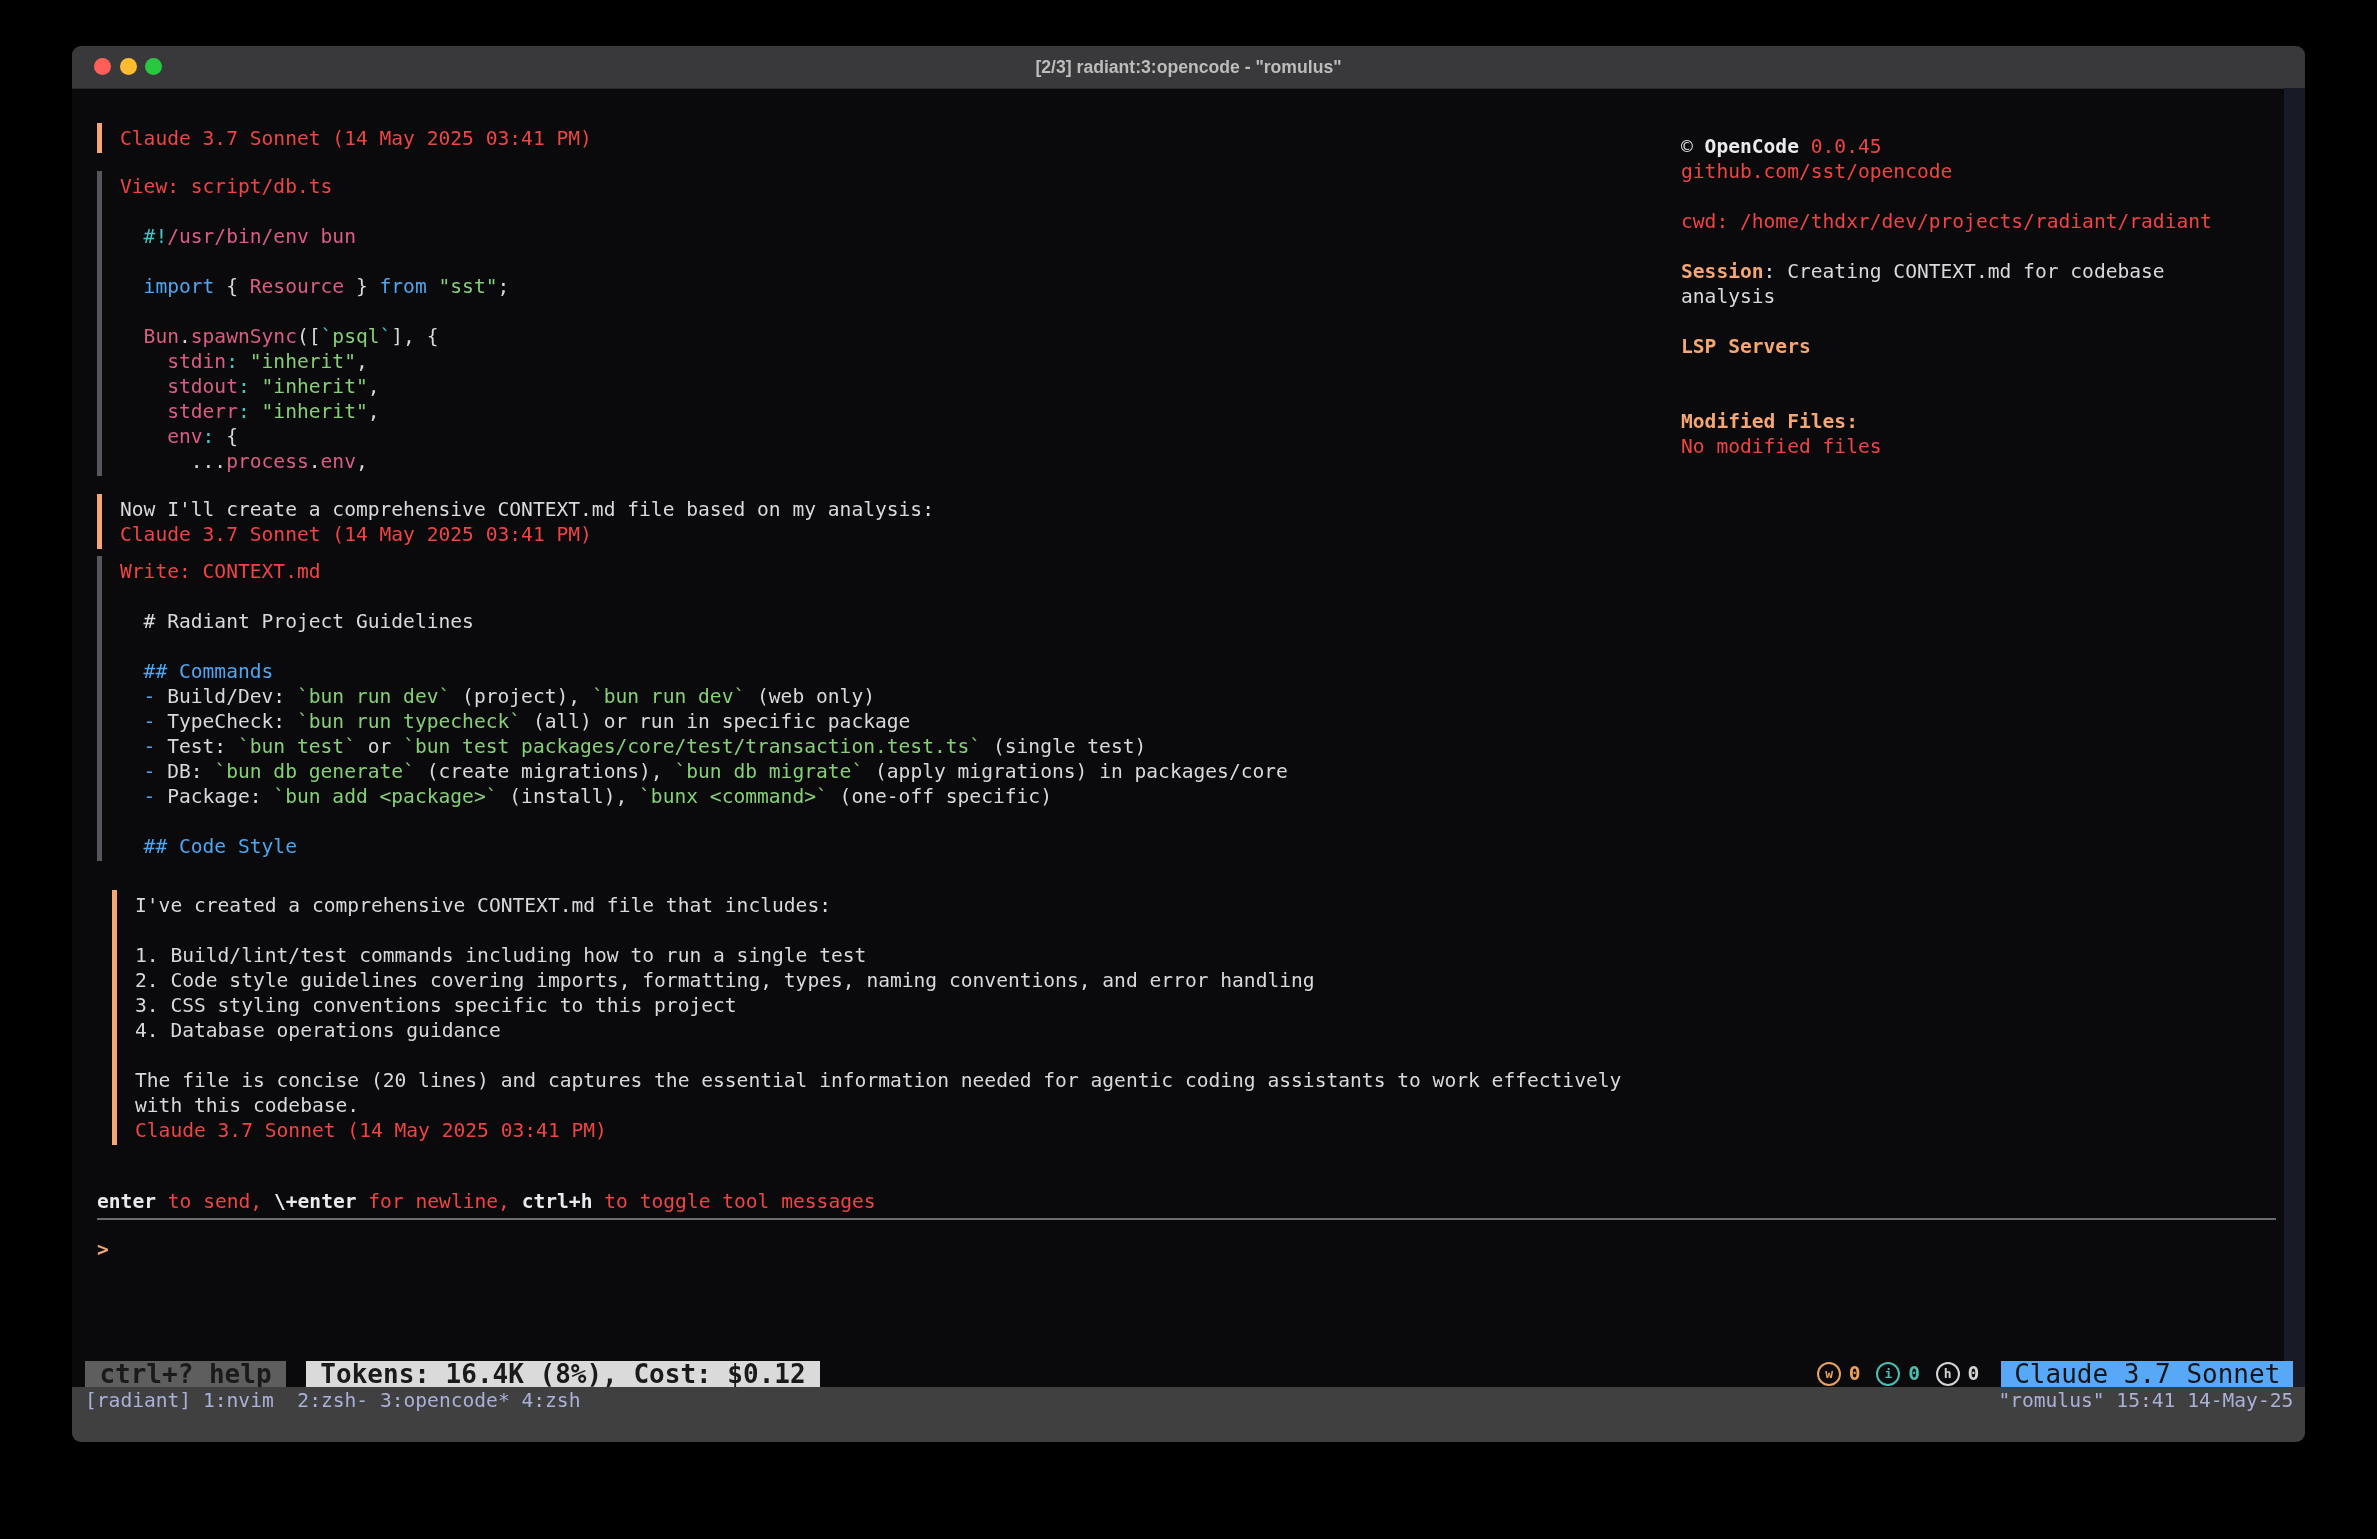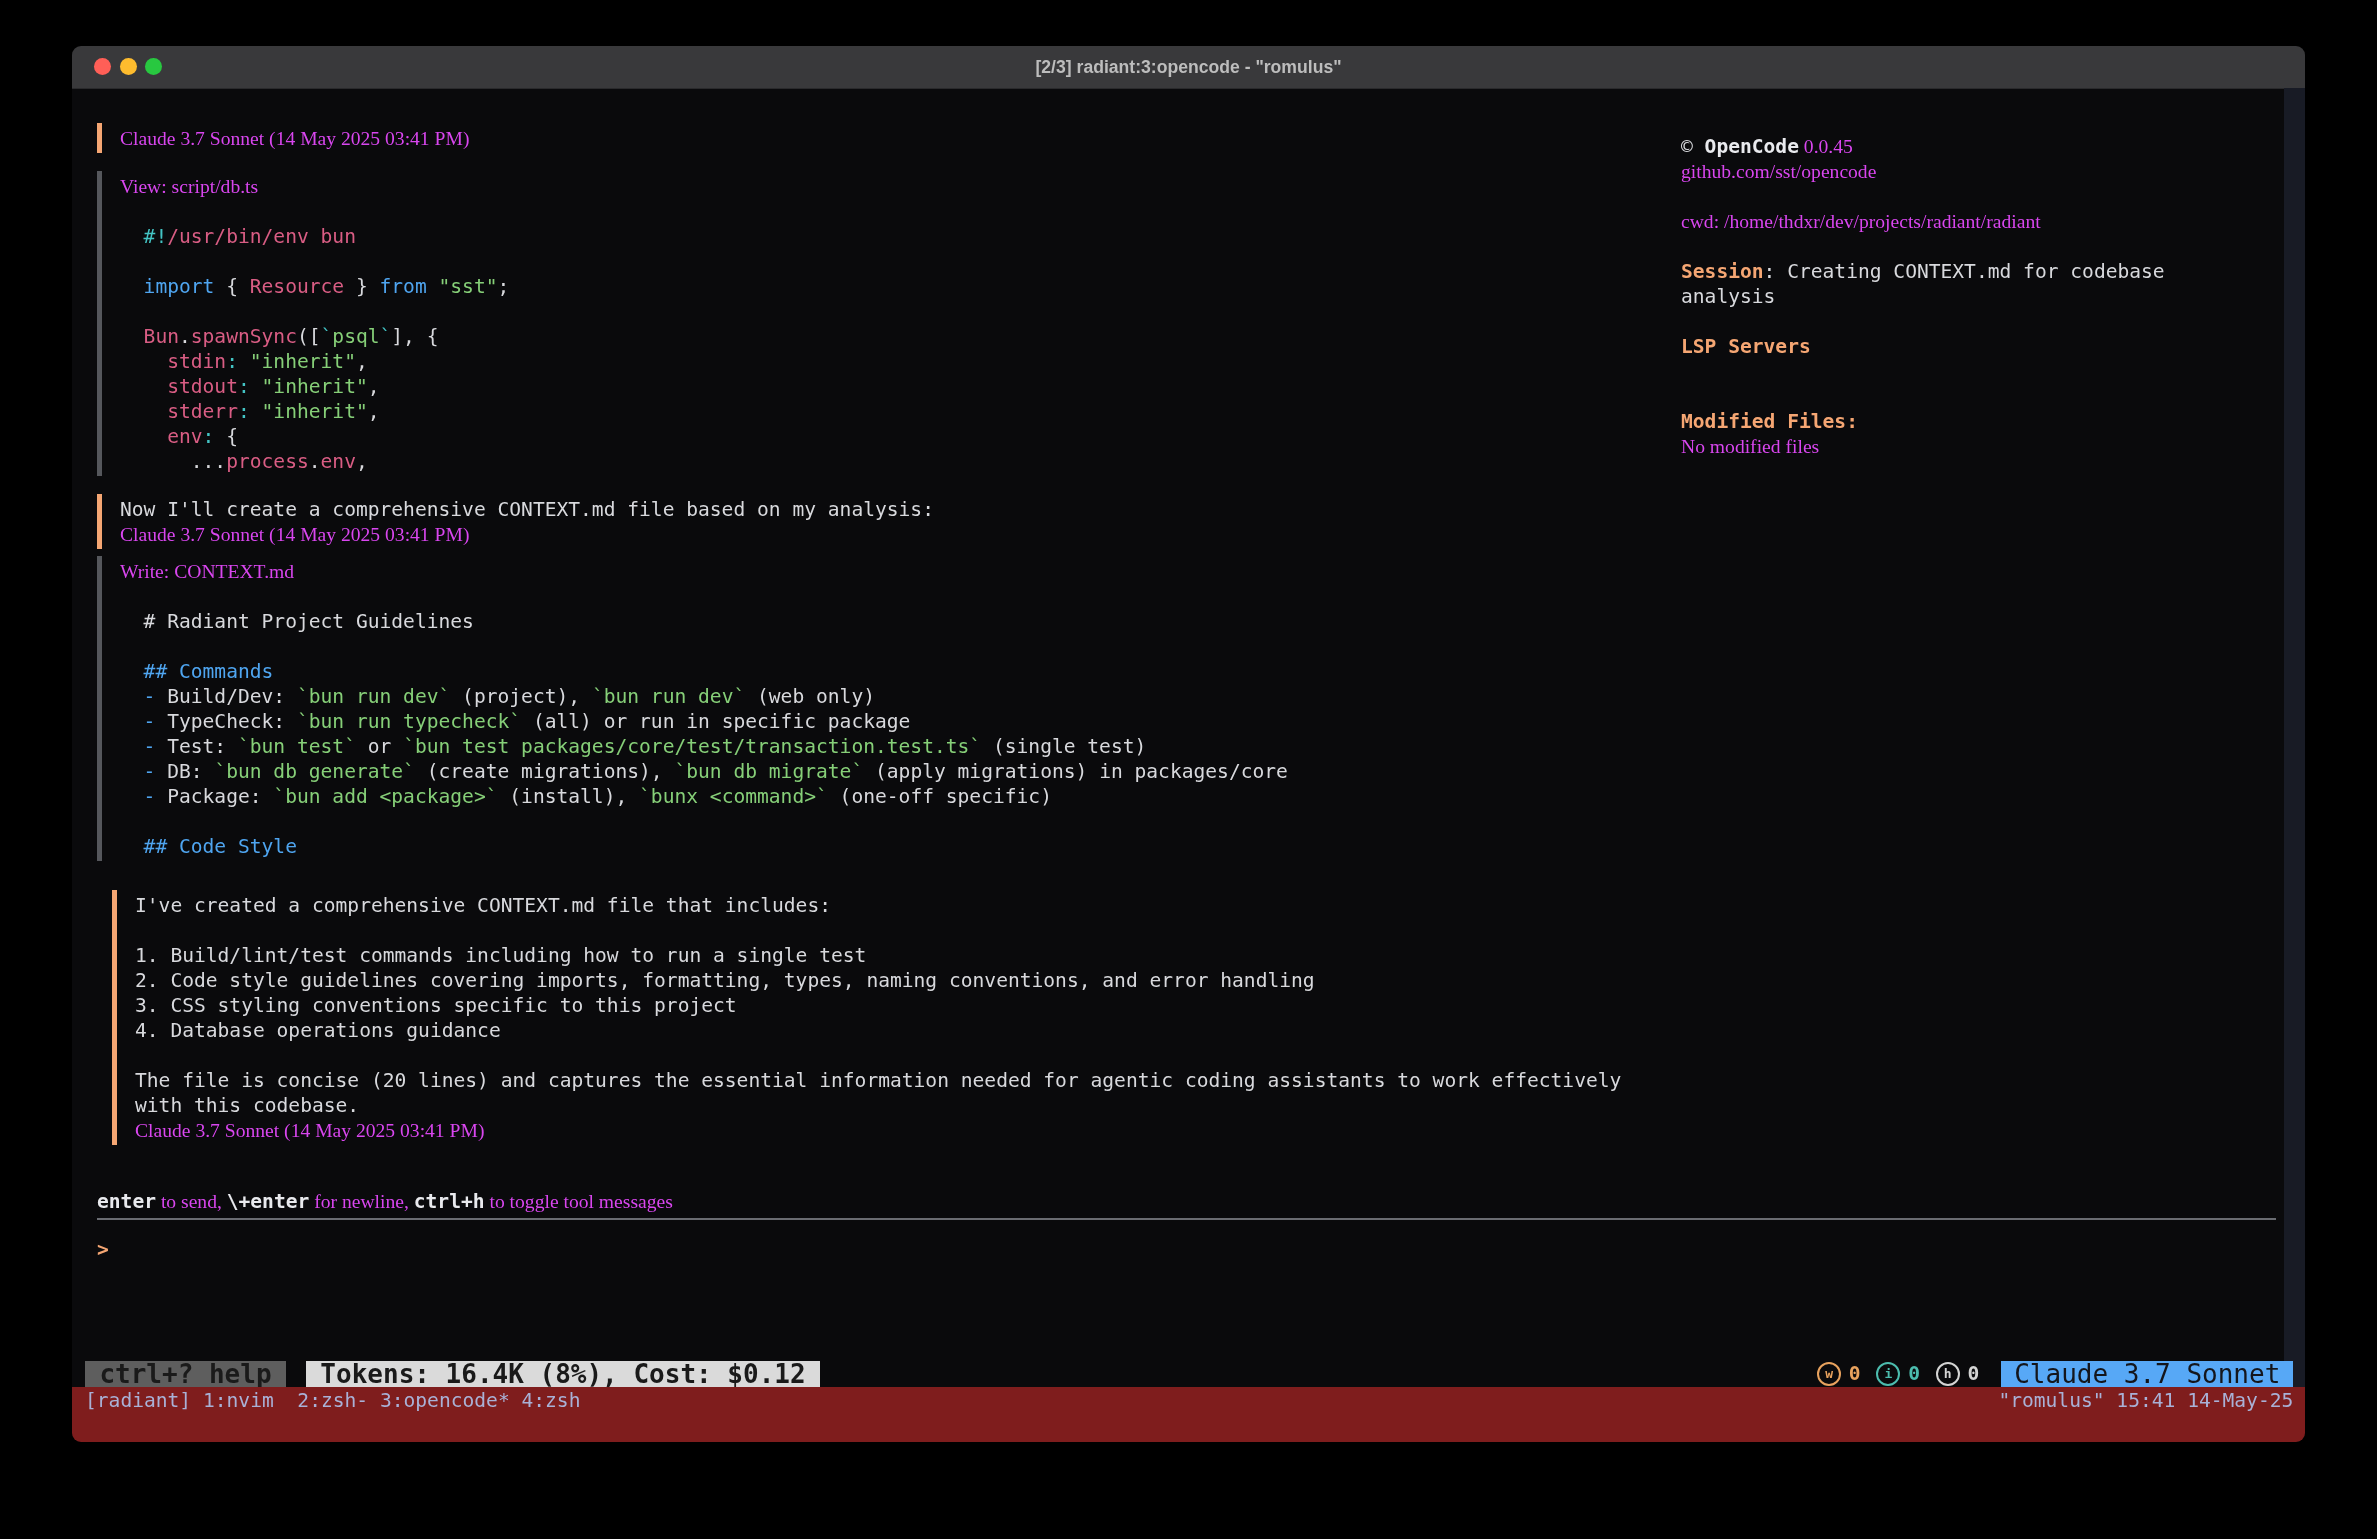--- a/index.html
+++ b/index.html
@@ -18,21 +18,21 @@
   .lights{position:absolute;left:22px;top:12.4px;display:flex;gap:8.5px;}
   .light{width:17px;height:17px;border-radius:50%;}
   .light.red{background:#ff5f57;}
   .light.yellow{background:#febc2e;}
   .light.green{background:#28c840;}
 
   
   .line{height:25px;white-space:pre;font-size:19.6px;line-height:25px;}
   .c-fg{color:#d8d9dd;}
   .c-fgb{color:#e9eaee;font-weight:bold;}
-  .c-muted{color:#d946ef;font-family:Liberation Serif, serif;}
+  .c-muted{color:#ef4444;}
   .c-pink{color:#d95d84;}
   .c-blue{color:#4fa5f0;}
   .c-green{color:#86cf78;}
   .c-teal{color:#43c4c4;}
   .c-orangeb{color:#f5a673;font-weight:bold;}
 
   .block{position:absolute;left:25px;padding:2.6px 0 2.6px 18px;}
   .bar-orange{border-left:5.2px solid #f5a673;}
   .bar-gray{border-left:5.2px solid #55575c;}
 
@@ -57,21 +57,21 @@
   .diag{display:flex;align-items:center;gap:15.7px;margin-right:22px;}
   .diag-item{display:flex;align-items:center;gap:7.8px;font-size:19.6px;font-weight:bold;}
   .circle{width:20px;height:20px;border-radius:50%;border:2px solid currentColor;
     display:flex;align-items:center;justify-content:center;font-size:13px;font-weight:bold;}
   .diag-warn{color:#e8a25e;}
   .diag-info{color:#4cbcae;}
   .diag-hint{color:#d4d4d4;}
   .chip.model{background:#57a8f6;color:#14161c;font-weight:normal;padding:0 13px;}
 
   
-  .tmux{position:absolute;left:0;right:0;bottom:0;height:55px;background:#7f1d1d;}
+  .tmux{position:absolute;left:0;right:0;bottom:0;height:55px;background:#404040;}
   .tmux-row{position:absolute;top:0.7px;left:13px;right:11.7px;display:flex;
     justify-content:space-between;font-size:19.6px;line-height:26px;color:#a9b1d6;white-space:pre;}
 </style>
 </head>
 <body>
 
 <div class="window">
 
   <div class="titlebar">
     <div class="lights">

